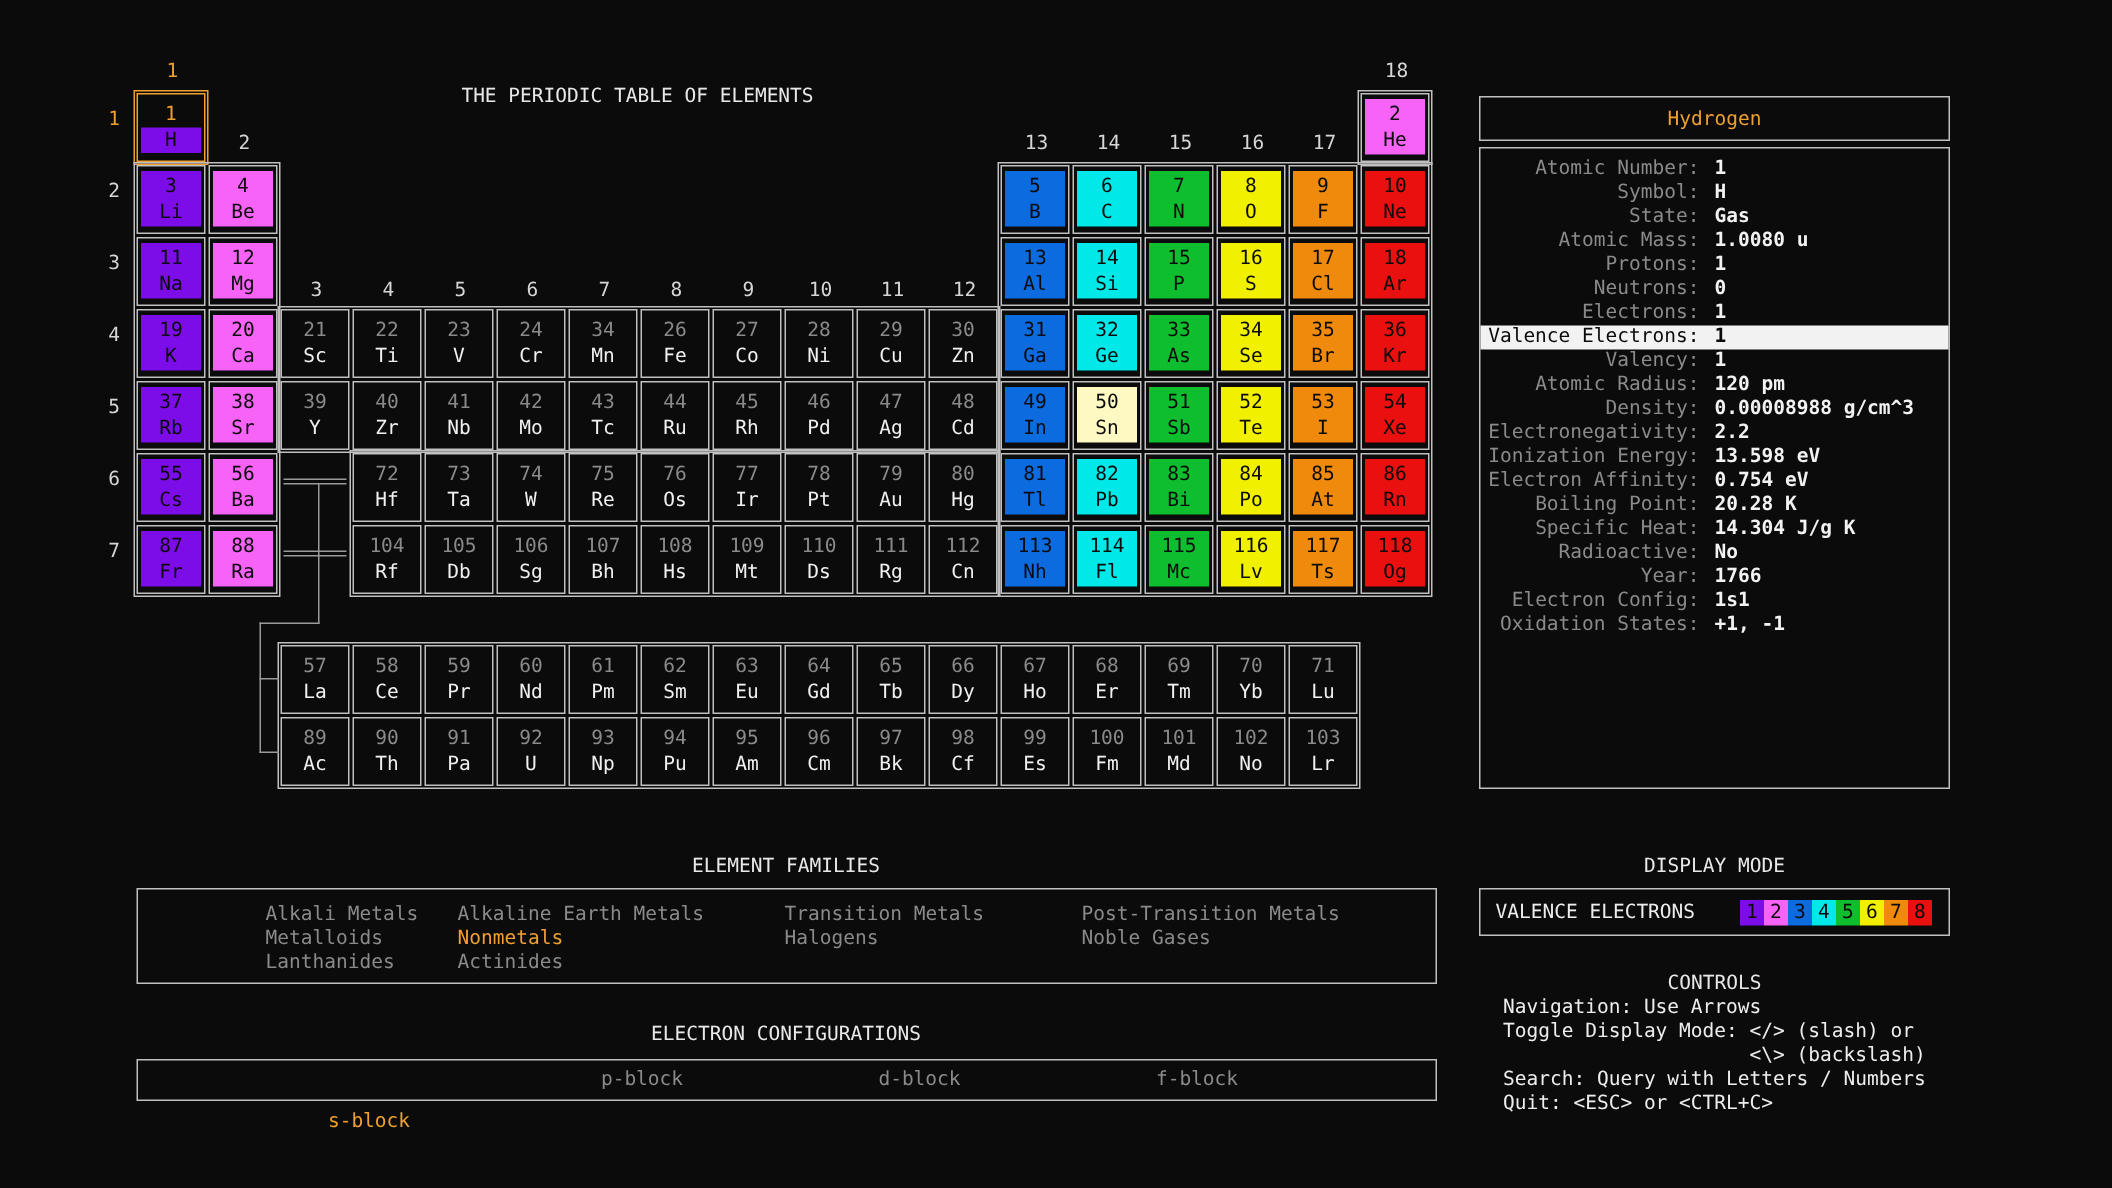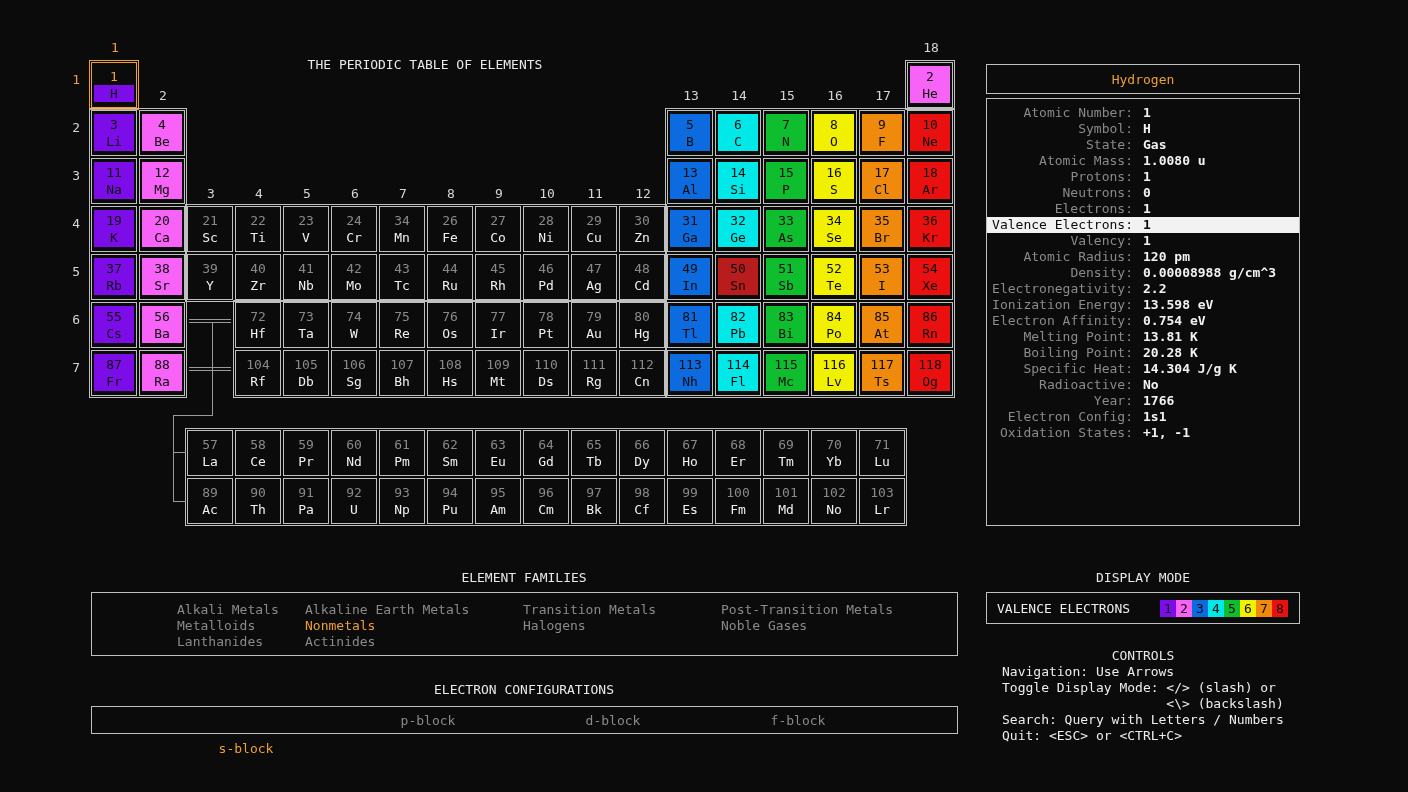--- a/index.html
+++ b/index.html
@@ -527,21 +527,21 @@
             <div class="sym">Kr</div>
           </div>
         </div>
         <div class="cell">
           <div class="fill colored" style="background: rgb(13, 107, 224);">
             <div class="num">49</div>
             <div class="sym">In</div>
           </div>
         </div>
         <div class="cell">
-          <div class="fill colored" style="background: #b91c1c; justify-content: center;">
+          <div class="fill colored" style="background: #fef9c3; justify-content: center;">
             <div class="num">50</div>
             <div class="sym">Sn</div>
           </div>
         </div>
         <div class="cell">
           <div class="fill colored" style="background: rgb(14, 190, 46);">
             <div class="num">51</div>
             <div class="sym">Sb</div>
           </div>
         </div>
@@ -842,21 +842,20 @@
       <div class="irow"><span class="ilabel">Protons:</span><span class="ivalue">1</span></div>
       <div class="irow"><span class="ilabel">Neutrons:</span><span class="ivalue">0</span></div>
       <div class="irow"><span class="ilabel">Electrons:</span><span class="ivalue">1</span></div>
       <div class="irow hl"><span class="ilabel">Valence Electrons:</span><span class="ivalue">1</span></div>
       <div class="irow"><span class="ilabel">Valency:</span><span class="ivalue">1</span></div>
       <div class="irow"><span class="ilabel">Atomic Radius:</span><span class="ivalue">120 pm</span></div>
       <div class="irow"><span class="ilabel">Density:</span><span class="ivalue">0.00008988 g/cm^3</span></div>
       <div class="irow"><span class="ilabel">Electronegativity:</span><span class="ivalue">2.2</span></div>
       <div class="irow"><span class="ilabel">Ionization Energy:</span><span class="ivalue">13.598 eV</span></div>
       <div class="irow"><span class="ilabel">Electron Affinity:</span><span class="ivalue">0.754 eV</span></div>
-      <div class="irow"><span class="ilabel">Melting Point:</span><span class="ivalue">13.81 K</span></div>
       <div class="irow"><span class="ilabel">Boiling Point:</span><span class="ivalue">20.28 K</span></div>
       <div class="irow"><span class="ilabel">Specific Heat:</span><span class="ivalue">14.304 J/g K</span></div>
       <div class="irow"><span class="ilabel">Radioactive:</span><span class="ivalue">No</span></div>
       <div class="irow"><span class="ilabel">Year:</span><span class="ivalue">1766</span></div>
       <div class="irow"><span class="ilabel">Electron Config:</span><span class="ivalue">1s1</span></div>
       <div class="irow"><span class="ilabel">Oxidation States:</span><span class="ivalue">+1, -1</span></div>
     </div>
 
   <div class="sec-h" style="left:524px;top:570px;">ELEMENT FAMILIES</div>
   <div class="fbox" id="families-box">

